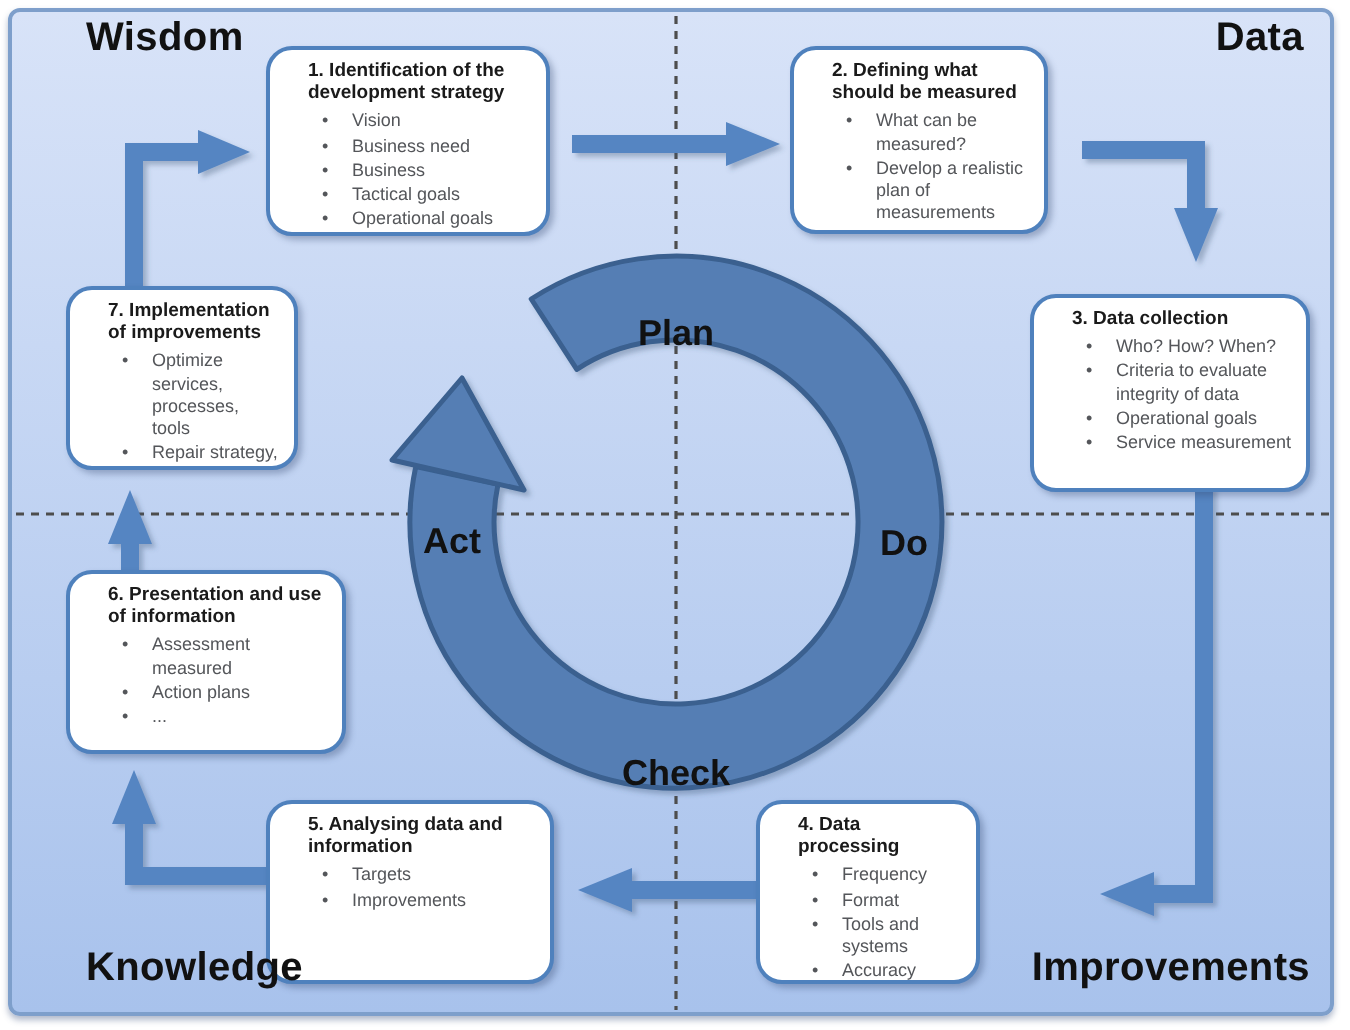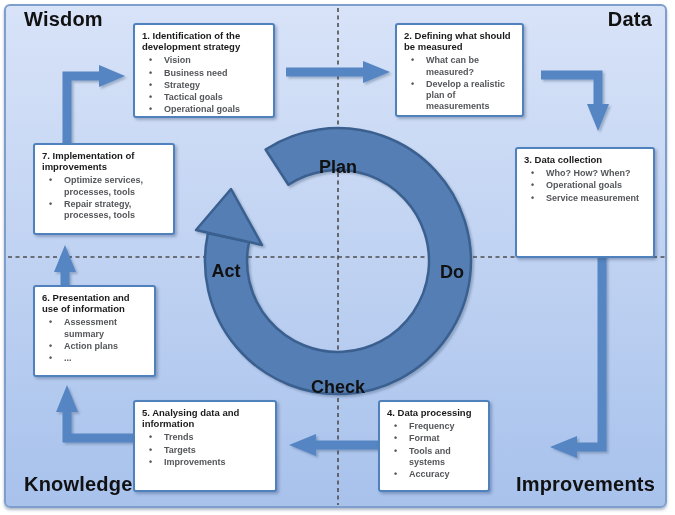--- a/index.html
+++ b/index.html
@@ -13,38 +13,39 @@
     background:linear-gradient(to bottom,var(--bg-top,#d8e3f8),var(--bg-bottom,#a8c2ec));
     box-shadow:0 2px 3px rgba(80,100,140,.45);
   }
   .gfx{position:absolute;left:0;top:0;width:675px;height:515px;}
   .dashline{stroke:var(--divider,#4d4d4d);stroke-width:1.6;stroke-dasharray:4 3.5;fill:none;}
   .shaft{stroke:var(--arrow,#5585c2);stroke-width:9;fill:none;}
   .head{fill:var(--arrow,#5585c2);}
   .ring{fill:var(--ring-fill,#557eb4);stroke:var(--ring-stroke,#3a608f);stroke-width:2.5;stroke-linejoin:round;}
   .box{
     position:absolute;box-sizing:border-box;background:var(--box-bg,#ffffff);
-    border:2px solid var(--box-border,#4f81bd);border-radius:3px;
+    border:2px solid var(--box-border,#4f81bd);border-radius:13px;
     box-shadow:2px 2px 3px rgba(50,70,110,.35);
-    padding:5px 6px 4px 7px;overflow:hidden;
+    padding:5px 6px 4px 19px;overflow:hidden;
   }
   .b1{left:133px;top:23px;width:142px;height:95px}
   .b2{left:395px;top:23px;width:129px;height:94px}
-  .b3{left:515px;top:147px;width:140px;height:111px}
+  .b3{left:515px;top:147px;width:140px;height:99px}
   .b4{left:378px;top:400px;width:112px;height:92px}
   .b5{left:133px;top:400px;width:144px;height:92px}
-  .b6{left:33px;top:285px;width:123px;height:92px}
-  .b7{left:33px;top:143px;width:142px;height:92px}
+  .b6{left:33px;top:285px;width:140px;height:92px}
+  .b7{left:33px;top:143px;width:116px;height:92px}
   .box-title{font-weight:bold;font-size:9.5px;line-height:1.18;color:var(--title-text,#1a1a1a);}
   .bullets{margin:3px 0 0;padding:0;list-style:none;font-size:9px;line-height:1.25;color:var(--bullet-text,#54565a);}
-  .bullets li{position:relative;padding-left:22px;margin-bottom:1px;font-weight:bold;}
+  .bullets li{position:relative;padding-left:22px;margin-bottom:1px;}
   .bullets li::before{content:"\2022";position:absolute;left:7px;top:0;}
   .quad{
     position:absolute;font-weight:bold;font-size:20px;letter-spacing:.2px;
     color:var(--label-text,#111111);
+    margin-left:19px;
   }
   .q-tl{left:24px;top:8px}
   .q-tr{right:23px;top:8px}
   .q-bl{left:24px;top:473px}
   .q-br{right:20px;top:473px}
   .cyc{
     position:absolute;transform:translate(-50%,-50%);font-weight:bold;font-size:18px;
     color:var(--label-text,#111111);white-space:nowrap;margin-top:16px;
   }
   .c-plan{left:338px;top:151px}
@@ -104,61 +105,61 @@
       <path class="ring" d="M 265.6 149.5 A 133 133 0 1 1 207.9 233.3 L 249 242.1 A 91 91 0 1 0 288.4 184.7 Z"></path>
       <polygon class="ring" points="196,230 231,189 262,245"></polygon>
     </g>
   </svg>
 
   <div class="box b1">
     <div class="box-title">1. Identification of the development strategy</div>
     <ul class="bullets">
         <li>Vision</li>
         <li>Business need</li>
-        <li>Strategy</li>
+        <li>Business</li>
         <li>Tactical goals</li>
         <li>Operational goals</li>
       </ul>
   </div>
   <div class="box b2">
     <div class="box-title">2. Defining what should be measured</div>
     <ul class="bullets">
         <li>What can be measured?</li>
         <li>Develop a realistic plan of measurements</li>
       </ul>
   </div>
   <div class="box b3">
     <div class="box-title">3. Data collection</div>
     <ul class="bullets">
         <li>Who? How? When?</li>
+        <li>Criteria to evaluate integrity of data</li>
         <li>Operational goals</li>
         <li>Service measurement</li>
       </ul>
   </div>
   <div class="box b4">
     <div class="box-title">4. Data processing</div>
     <ul class="bullets">
         <li>Frequency</li>
         <li>Format</li>
         <li>Tools and systems</li>
         <li>Accuracy</li>
       </ul>
   </div>
   <div class="box b5">
     <div class="box-title">5. Analysing data and information</div>
     <ul class="bullets">
-        <li>Trends</li>
         <li>Targets</li>
         <li>Improvements</li>
       </ul>
   </div>
   <div class="box b6">
     <div class="box-title">6. Presentation and use of information</div>
     <ul class="bullets">
-        <li>Assessment summary</li>
+        <li>Assessment measured</li>
         <li>Action plans</li>
         <li>...</li>
       </ul>
   </div>
   <div class="box b7">
     <div class="box-title">7. Implementation of improvements</div>
     <ul class="bullets">
         <li>Optimize services, processes, tools</li>
         <li>Repair strategy, processes, tools</li>
       </ul>

